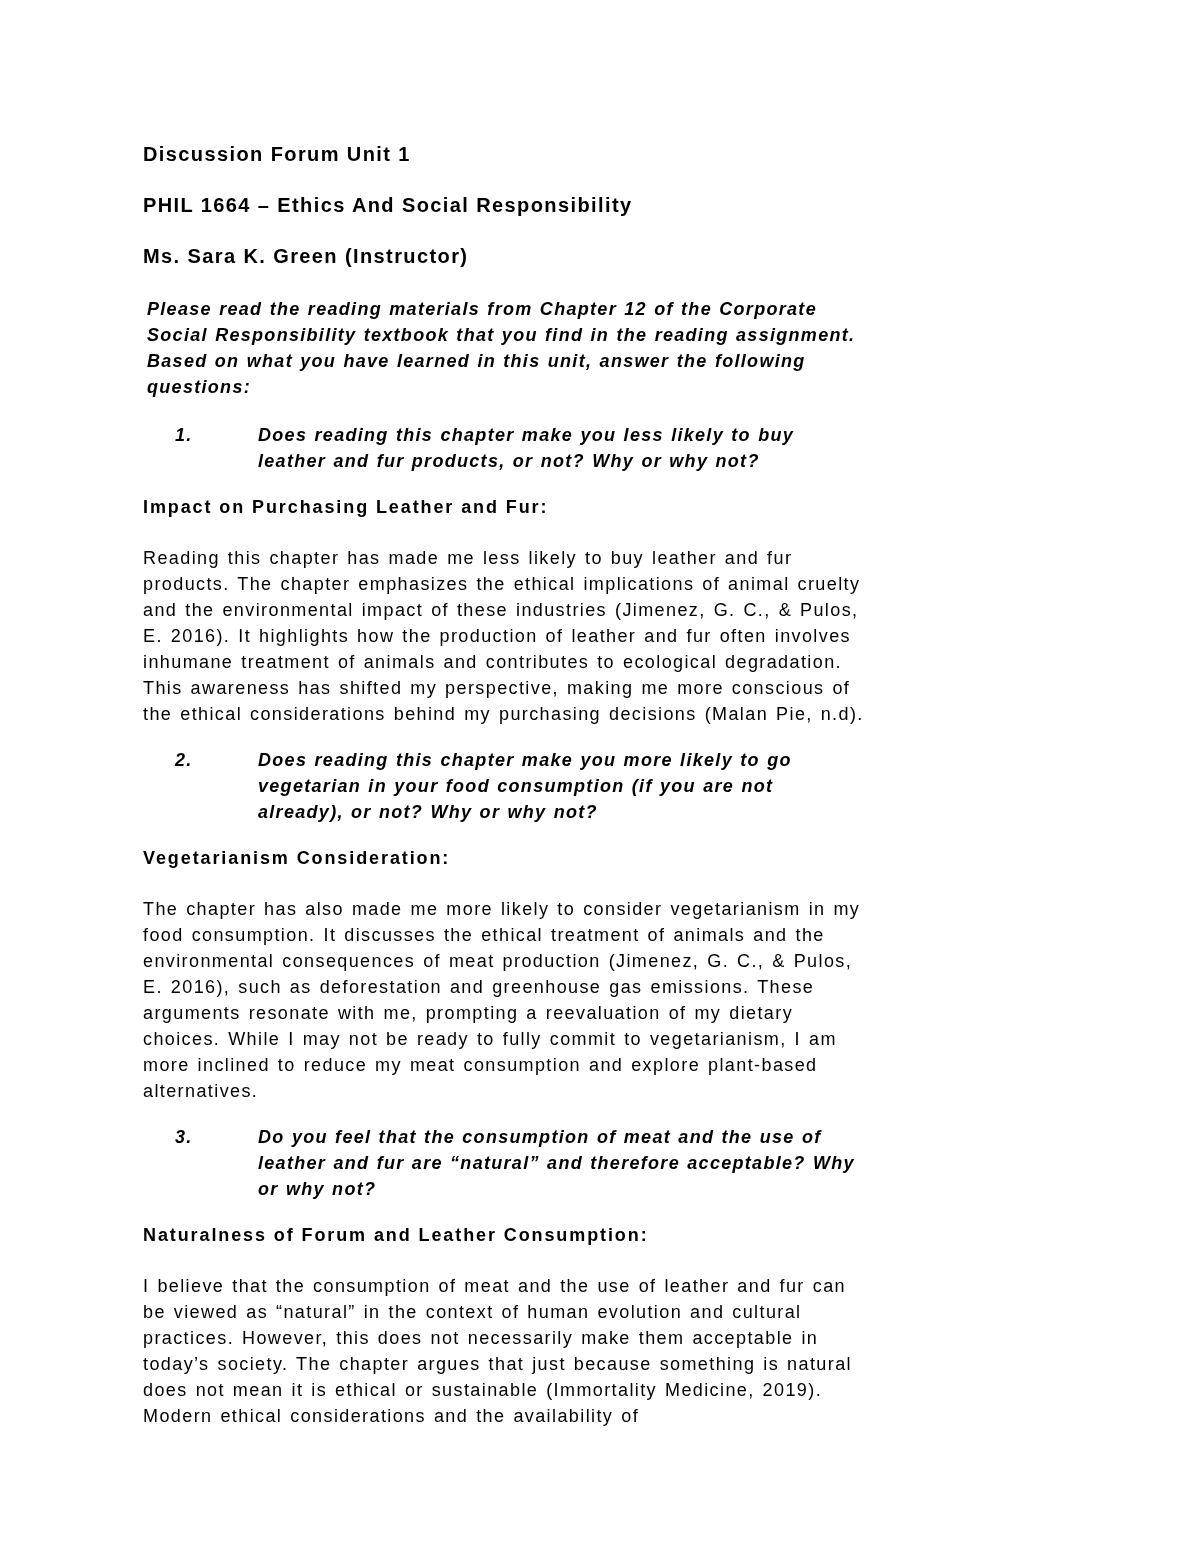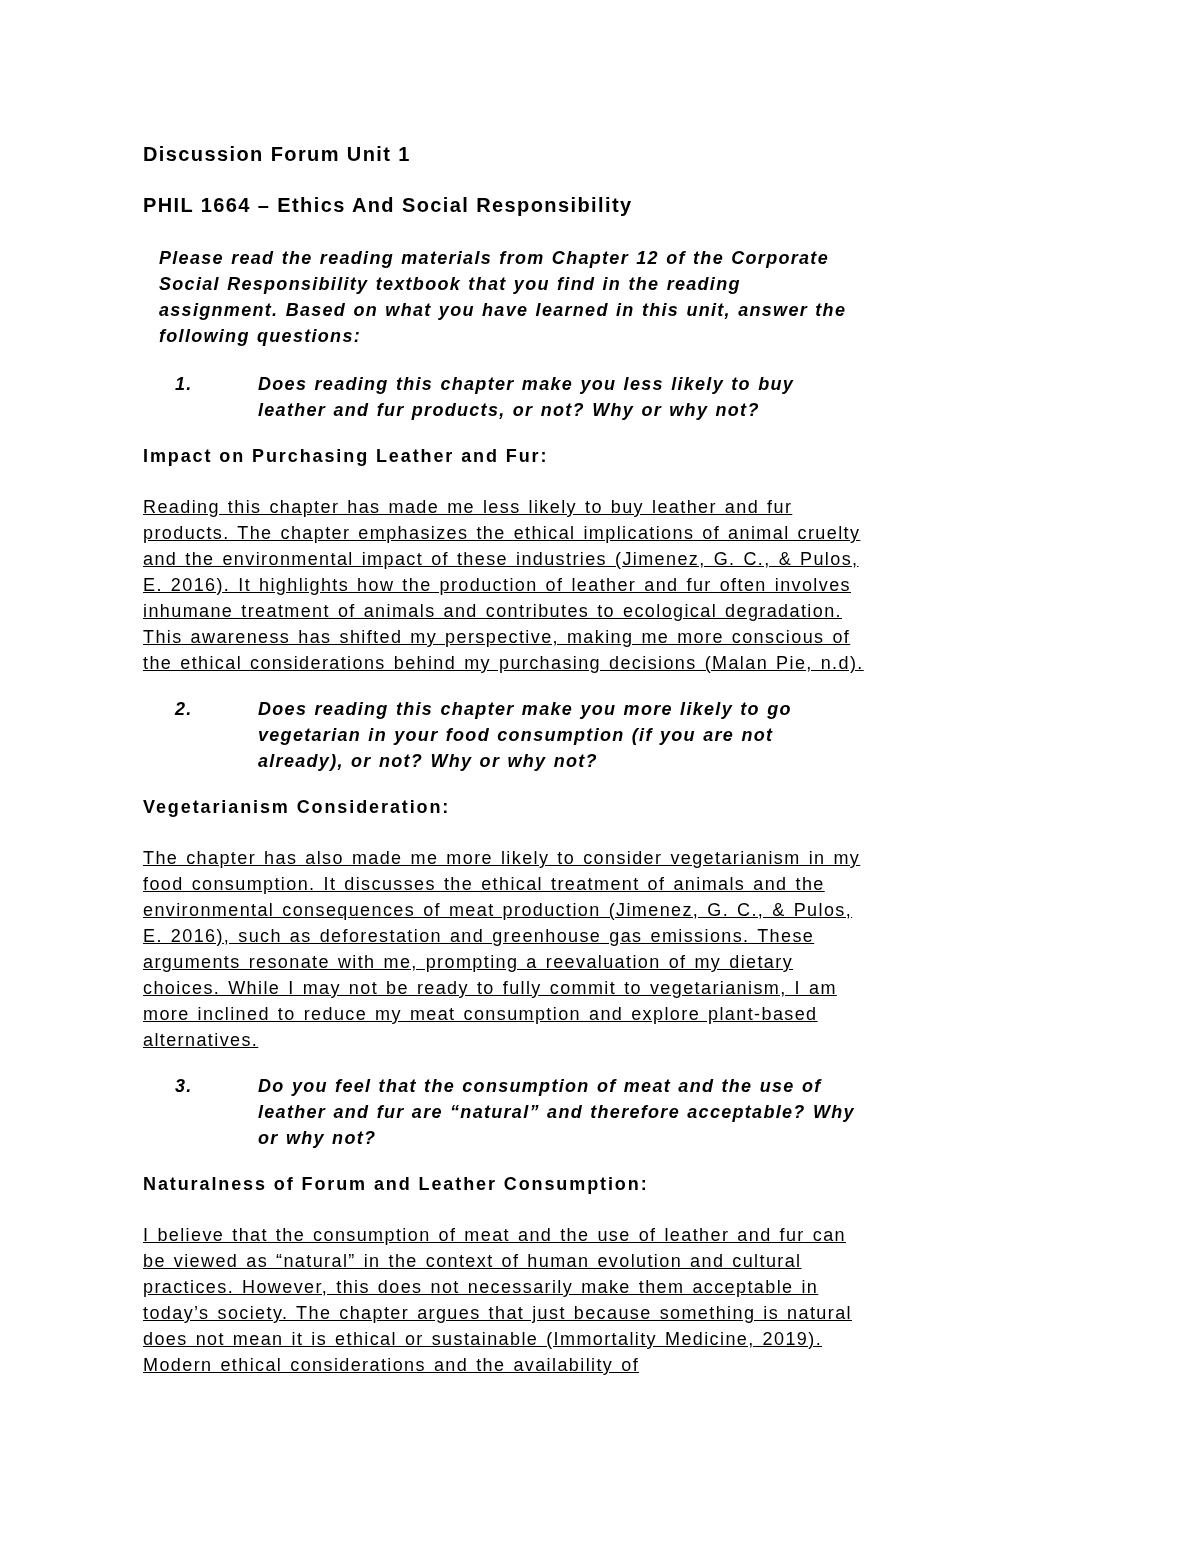--- a/index.html
+++ b/index.html
@@ -31,21 +31,21 @@
     margin: 0 0 28px 0;
   }
   
   .intro-para {
     font-size: 18px;
     font-weight: bold;
     font-style: italic;
     line-height: 26px;
     letter-spacing: 1.3px;
     word-spacing: 1px;
-    margin: 0 0 22px 16px;
+    margin: 0 0 22px 4px;
   }
   
   .question-item {
     display: flex;
     font-size: 18px;
     font-weight: bold;
     font-style: italic;
     line-height: 26px;
     letter-spacing: 1.3px;
     word-spacing: 1px;
@@ -69,30 +69,30 @@
     margin: 0 0 26px 0;
   }
   
   .body-para {
     font-size: 18px;
     font-weight: normal;
     line-height: 26px;
     letter-spacing: 1.4px;
     word-spacing: 1.6px;
     margin: 0 0 20px 0;
-    text-decoration: underline;
   }
 </style>
 </head>
 <body>
 
 <div class="page">
 
   <h1 class="doc-heading">Discussion Forum Unit 1</h1>
   <h1 class="doc-heading">PHIL 1664 – Ethics And Social Responsibility</h1>
+  <h1 class="doc-heading">Ms. Sara K. Green (Instructor)</h1>
 
   <p class="intro-para">Please read the reading materials from Chapter 12 of the Corporate Social Responsibility textbook that you find in the reading assignment. Based on what you have learned in this unit, answer the following questions:</p>
 
   <div class="question-item">
     <span class="question-number">1.</span>
     <span class="question-text">Does reading this chapter make you less likely to buy leather and fur products, or not? Why or why not?</span>
   </div>
   <h2 class="section-heading">Impact on Purchasing Leather and Fur:</h2>
   <p class="body-para">Reading this chapter has made me less likely to buy leather and fur products. The chapter emphasizes the ethical implications of animal cruelty and the environmental impact of these industries (Jimenez, G. C., &amp; Pulos, E. 2016). It highlights how the production of leather and fur often involves inhumane treatment of animals and contributes to ecological degradation. This awareness has shifted my perspective, making me more conscious of the ethical considerations behind my purchasing decisions (Malan Pie, n.d).</p>
 

